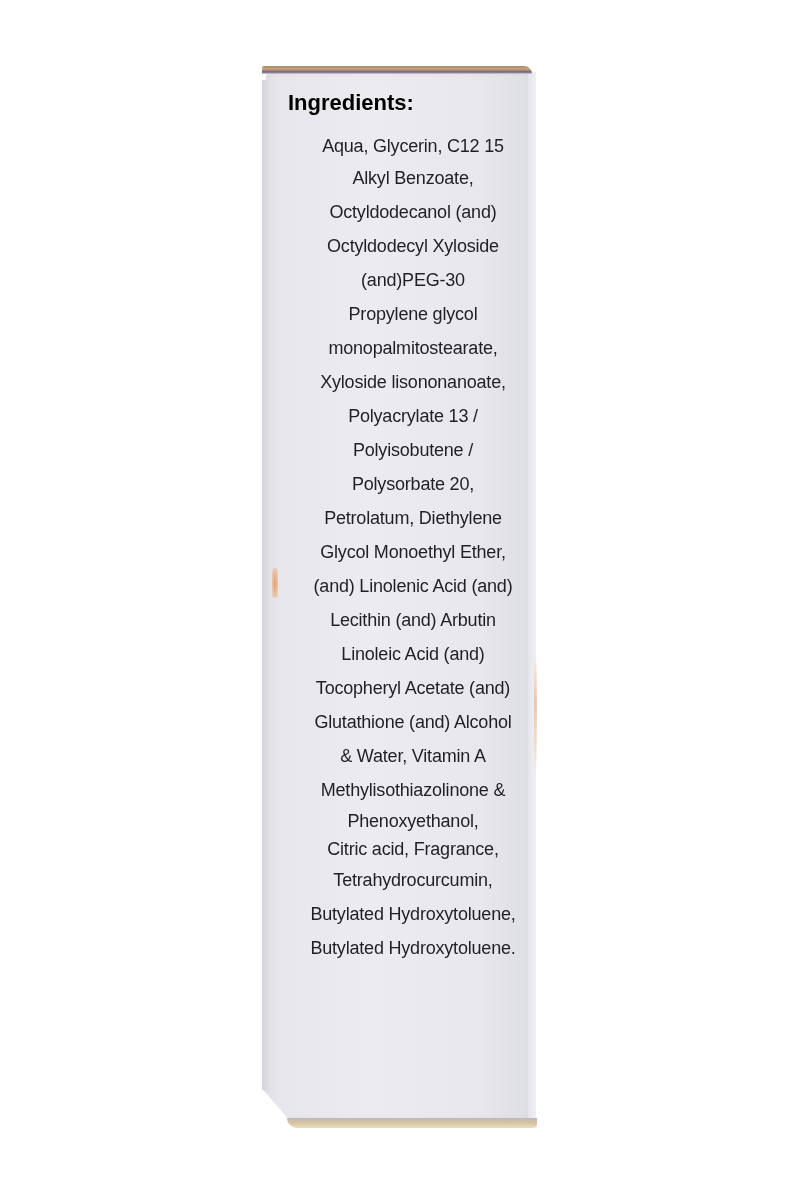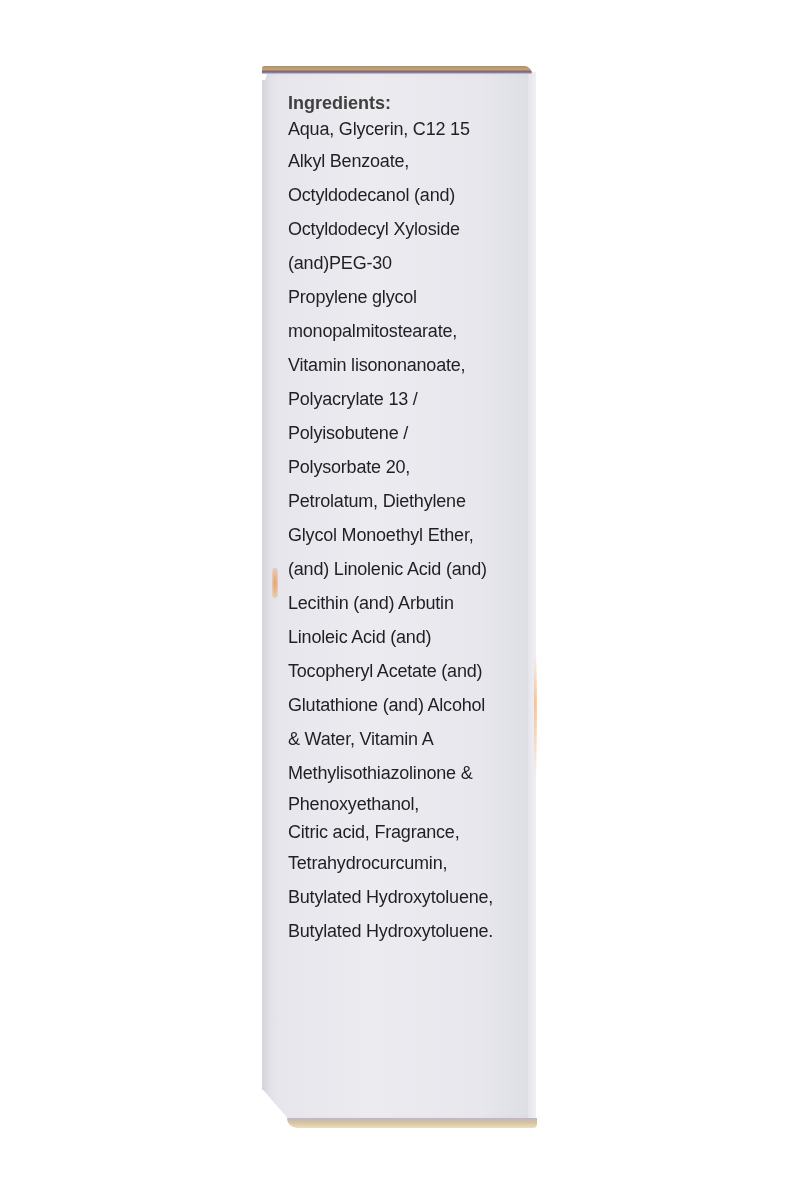--- a/index.html
+++ b/index.html
@@ -86,30 +86,31 @@
     }
     .ingredients {
       position: absolute;
       left: 288px;
       top: 92px;
       width: 250px;
       font-family: "Liberation Sans", sans-serif;
       color: #1f1f24;
     }
     .ingredients-heading {
-      font-size: 18px;
+      font-size: 22px;
       font-weight: bold;
-      color: #404040;
+      color: #000000;
       line-height: 22px;
       margin: 0;
     }
     .ingredients-list {
-      margin: 0;
+      margin: 17px;
       padding: 0;
       list-style: none;
+      text-align: center;
     }
     .ingredients-line {
       font-size: 18px;
       line-height: 34px;
       white-space: nowrap;
       letter-spacing: -0.2px;
     }
     .ingredients-line.tight {
       line-height: 28px;
     }
@@ -129,21 +130,21 @@
   <div class="ingredients">
     <h2 class="ingredients-heading">Ingredients:</h2>
     <ul class="ingredients-list">
       <li class="ingredients-line" style="line-height:30px;">Aqua, Glycerin, C12 15</li>
       <li class="ingredients-line">Alkyl Benzoate,</li>
       <li class="ingredients-line">Octyldodecanol (and)</li>
       <li class="ingredients-line">Octyldodecyl Xyloside</li>
       <li class="ingredients-line">(and)PEG-30</li>
       <li class="ingredients-line">Propylene glycol</li>
       <li class="ingredients-line">monopalmitostearate,</li>
-      <li class="ingredients-line">Vitamin lisononanoate,</li>
+      <li class="ingredients-line">Xyloside lisononanoate,</li>
       <li class="ingredients-line">Polyacrylate 13 /</li>
       <li class="ingredients-line">Polyisobutene /</li>
       <li class="ingredients-line">Polysorbate 20,</li>
       <li class="ingredients-line">Petrolatum, Diethylene</li>
       <li class="ingredients-line">Glycol Monoethyl Ether,</li>
       <li class="ingredients-line">(and) Linolenic Acid (and)</li>
       <li class="ingredients-line">Lecithin (and) Arbutin</li>
       <li class="ingredients-line">Linoleic Acid (and)</li>
       <li class="ingredients-line">Tocopheryl Acetate (and)</li>
       <li class="ingredients-line">Glutathione (and) Alcohol</li>

